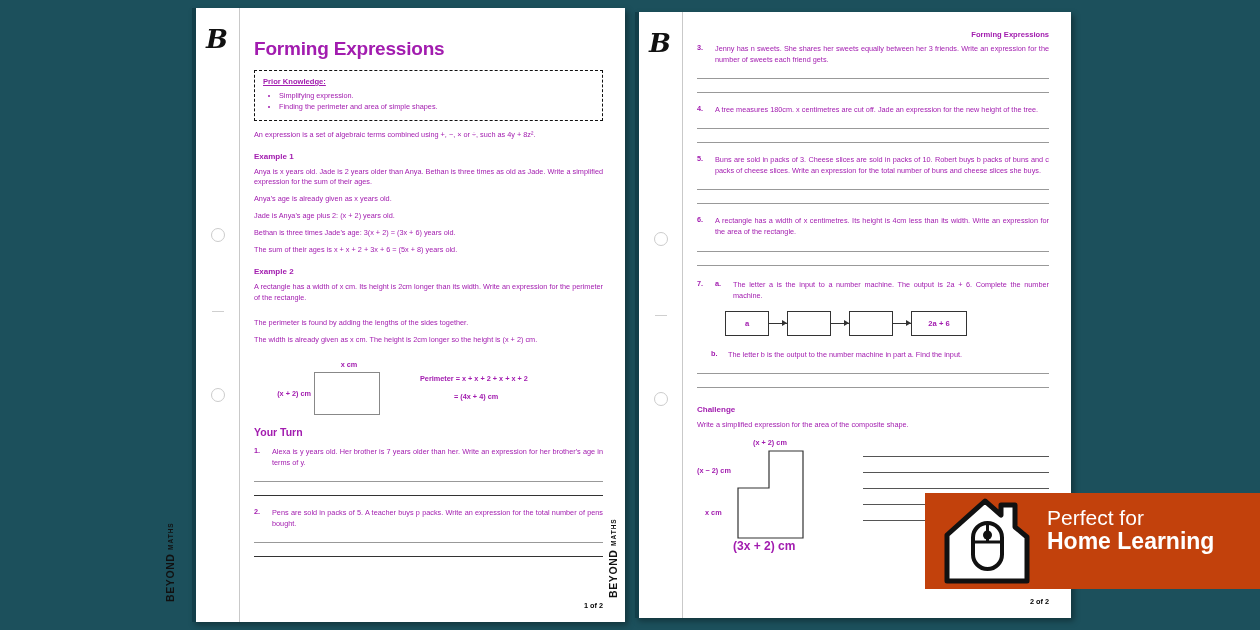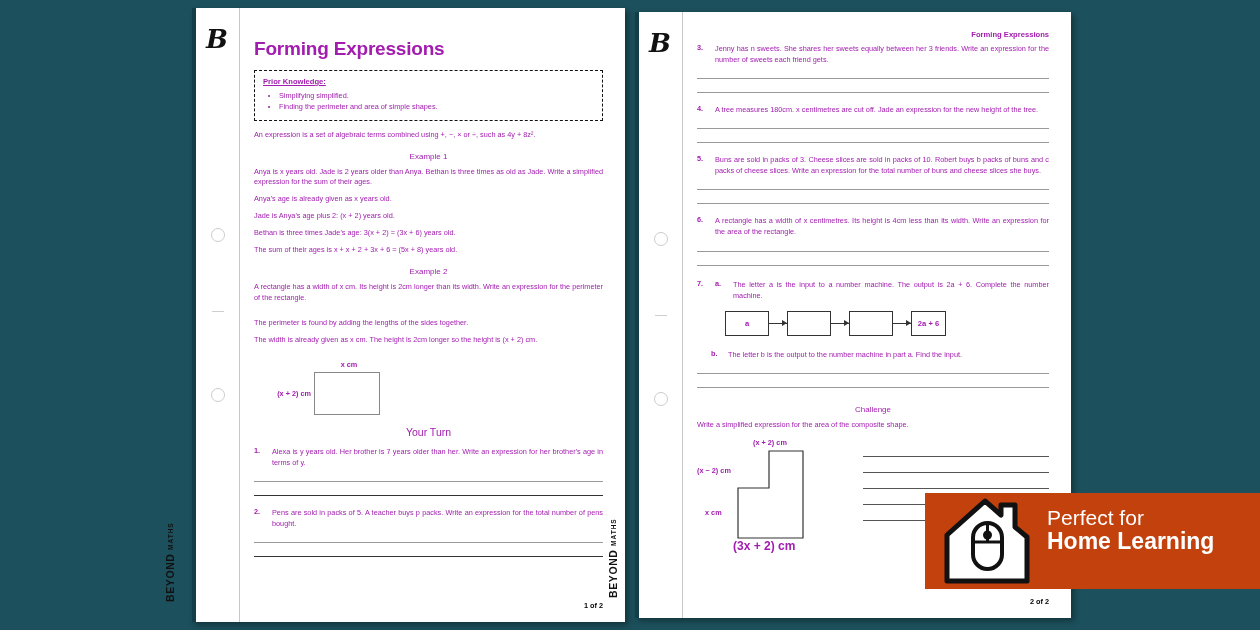--- a/index.html
+++ b/index.html
@@ -75,21 +75,21 @@
   .prior {
     border: 1.4px dashed #111;
     padding: 6px 8px 7px 8px;
     margin-bottom: 9px;
   }
   .prior .ph { font-size: 7.6px; font-weight: bold; margin-bottom: 4px; text-decoration: underline; }
   .prior ul { margin: 0 0 0 16px; }
   .prior li { font-size: 7.3px; line-height: 1.55; }
 
   p.para { font-size: 7.3px; line-height: 1.5; margin-bottom: 6px; text-align: justify; }
-  .sec-h { font-size: 8px; font-weight: normal; margin: 11px 0 6px 0; text-align: center; }
+  .sec-h { font-size: 8px; font-weight: bold; margin: 11px 0 6px 0; }
   .sec-h.big { font-size: 10.5px; }
 
   
   .rule { height: 1px; background: #999; margin: 13px 0 0 0; }
   .rule.dark { background: #333; }
 
   
   .q { display: flex; gap: 6px; margin-top: 8px; }
   .q .num { font-size: 7.3px; font-weight: bold; min-width: 12px; }
   .q .txt { font-size: 7.3px; line-height: 1.52; text-align: justify; flex: 1; }
@@ -109,21 +109,21 @@
   .perim .l1 { font-size: 7.3px; font-weight: bold; }
   .perim .l2 { font-size: 7.3px; font-weight: bold; margin-top: 9px; padding-left: 34px; }
 
   
   .machine { display: flex; align-items: center; margin: 10px 0 0 28px; }
   .mbox {
     width: 44px; height: 25px; border: 1px solid #333; background: #fff;
     display: flex; align-items: center; justify-content: center;
     font-size: 7.6px; font-weight: bold;
   }
-  .mbox.wide { width: 35px; }
+  .mbox.wide { width: 56px; }
   .marrow {
     width: 18px; height: 1px; background: #333; position: relative;
   }
   .marrow::after {
     content: ""; position: absolute; right: 0; top: -2.5px;
     border-left: 5px solid #333;
     border-top: 3px solid transparent; border-bottom: 3px solid transparent;
   }
 
   
@@ -171,21 +171,21 @@
       <span class="small">MATHS</span>
     </div>
   </div>
 
   <div class="body">
     <h1 class="title">Forming Expressions</h1>
 
     <div class="prior">
       <div class="ph">Prior Knowledge:</div>
       <ul>
-        <li>Simplifying simplified.</li>
+        <li>Simplifying expression.</li>
         <li>Finding the perimeter and area of simple shapes.</li>
       </ul>
     </div>
 
     <p class="para">An expression is a set of algebraic terms combined using +, −, × or ÷, such as 4y + 8z².</p>
 
     <div class="sec-h">Example 1</div>
     <p class="para">Anya is x years old. Jade is 2 years older than Anya. Bethan is three times as old as Jade. Write a simplified expression for the sum of their ages.</p>
     <p class="para">Anya's age is already given as x years old.</p>
     <p class="para">Jade is Anya's age plus 2: (x + 2) years old.</p>
@@ -197,20 +197,24 @@
     <p class="para" style="margin-top:14px">The perimeter is found by adding the lengths of the sides together.</p>
     <p class="para">The width is already given as x cm. The height is 2cm longer so the height is (x + 2) cm.</p>
 
     <div class="figrow">
       <div class="rectwrap">
         <div class="rectlabel-top">x cm</div>
         <div class="rectline">
           <div class="rectlabel-left">(x + 2) cm</div>
           <div class="rectbox"></div>
         </div>
+      </div>
+      <div class="perim">
+        <div class="l1">Perimeter = x + x + 2 + x + x + 2</div>
+        <div class="l2">= (4x + 4) cm</div>
       </div>
     </div>
 
     <div class="sec-h big">Your Turn</div>
 
     <div class="q">
       <div class="num">1.</div>
       <div class="txt">Alexa is y years old. Her brother is 7 years older than her. Write an expression for her brother's age in terms of y.</div>
     </div>
     <div class="rule"></div>

